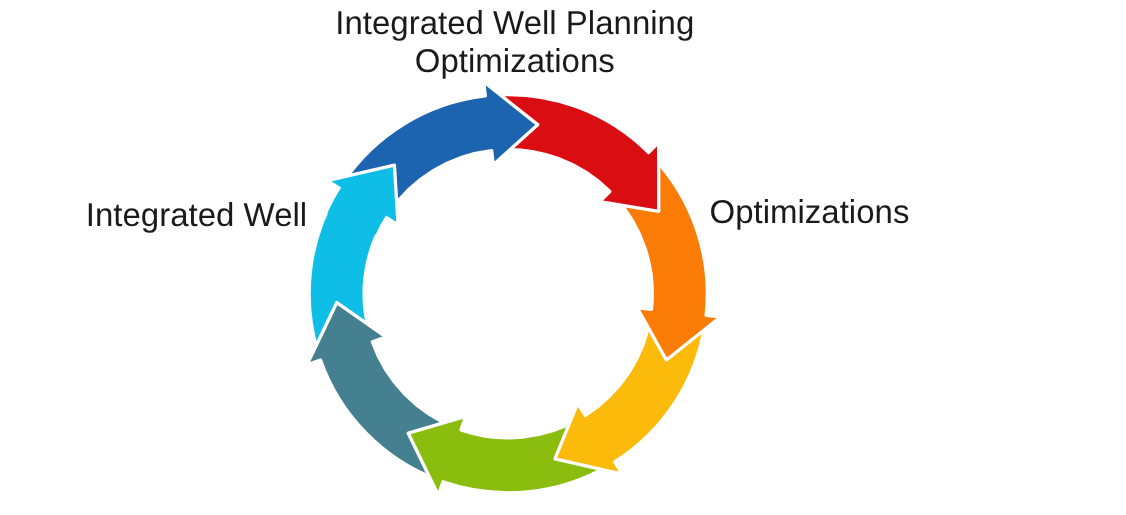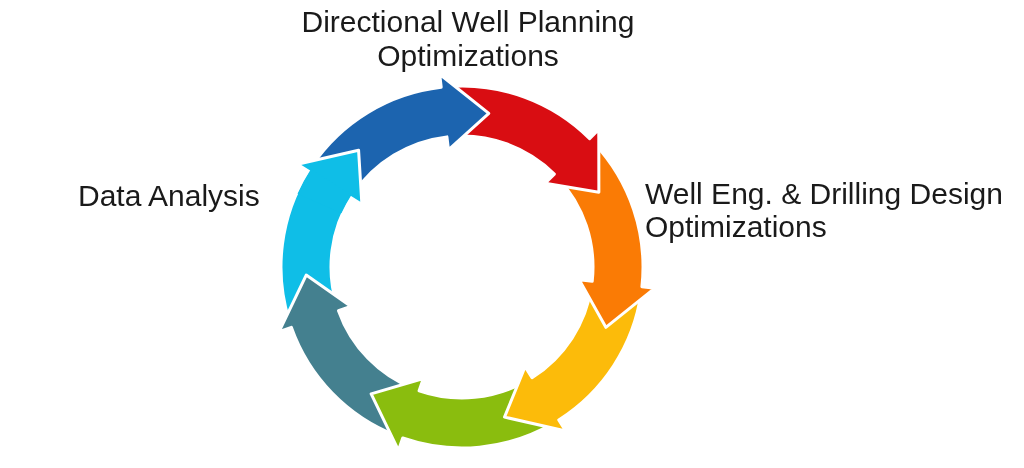--- a/index.html
+++ b/index.html
@@ -70,28 +70,27 @@
       <path d="M 553.28 423.30 A 181 181 0 0 1 402.73 438.02 L 398.47 450.30 L 371.16 393.82 L 423.36 378.49 L 419.10 390.78 A 131 131 0 0 0 528.06 380.12 Z" fill="#8ABD0E" stroke="#ffffff" stroke-width="3" stroke-linejoin="round"></path>
       <path d="M 641.11 293.08 A 181 181 0 0 1 558.76 419.97 L 565.71 430.95 L 504.51 417.10 L 525.08 366.73 L 532.03 377.71 A 131 131 0 0 0 591.63 285.88 Z" fill="#FCBB0A" stroke="#ffffff" stroke-width="3" stroke-linejoin="round"></path>
       <path d="M 594.07 143.23 A 181 181 0 0 1 641.92 286.73 L 654.84 288.14 L 605.86 327.34 L 579.30 279.86 L 592.22 281.28 A 131 131 0 0 0 557.58 177.42 Z" fill="#FA7B05" stroke="#ffffff" stroke-width="3" stroke-linejoin="round"></path>
       <path d="M 447.57 86.58 A 181 181 0 0 1 589.60 138.63 L 598.77 129.41 L 598.87 192.15 L 545.19 183.31 L 554.35 174.09 A 131 131 0 0 0 451.56 136.42 Z" fill="#D90D12" stroke="#ffffff" stroke-width="3" stroke-linejoin="round"></path>
       <path d="M 311.94 165.79 A 181 181 0 0 1 441.20 87.20 L 439.70 74.29 L 488.82 113.32 L 448.44 149.78 L 446.94 136.87 A 131 131 0 0 0 353.40 193.75 Z" fill="#1C64AF" stroke="#ffffff" stroke-width="3" stroke-linejoin="round"></path>
       <path d="M 297.43 164.28 L 358.57 150.21 L 361.90 204.52 Z" fill="#0FBEE7" stroke="#ffffff" stroke-width="3" stroke-linejoin="round"></path>
       <path d="M 297.53 193.87 A 180 180 0 0 1 310.99 169.04 L 351.26 195.16 A 132 132 0 0 0 341.39 213.37 Z" fill="#0FBEE7"></path>
     </svg>
 
   <div class="label label-top">
-    <div>Directional Well Planning</div>
+    <div>Integrated Well Planning</div>
     <div>Optimizations</div>
   </div>
 
   <div class="label label-right">
-    <div>Well Eng. &amp; Drilling Design</div>
     <div>Optimizations</div>
   </div>
 
 
 
   <div class="label label-left">
-    <div>Data Analysis</div>
+    <div>Integrated Well</div>
   </div>
 
 </div>
 
 </body></html>

